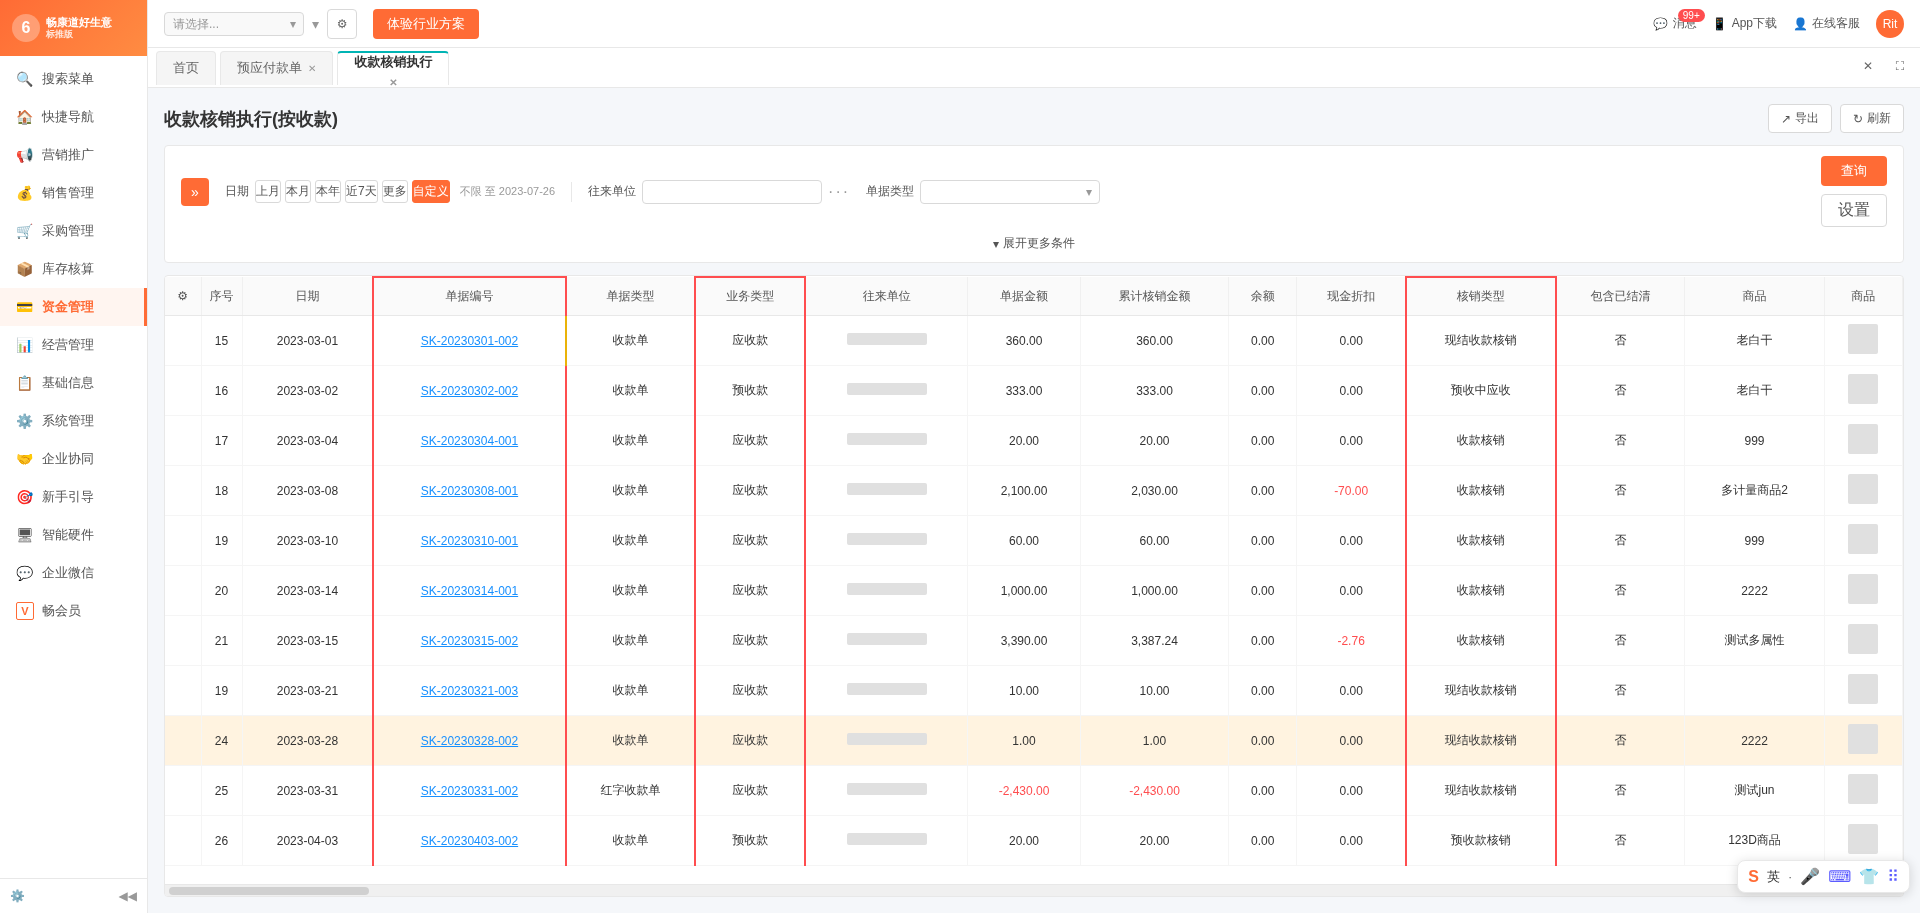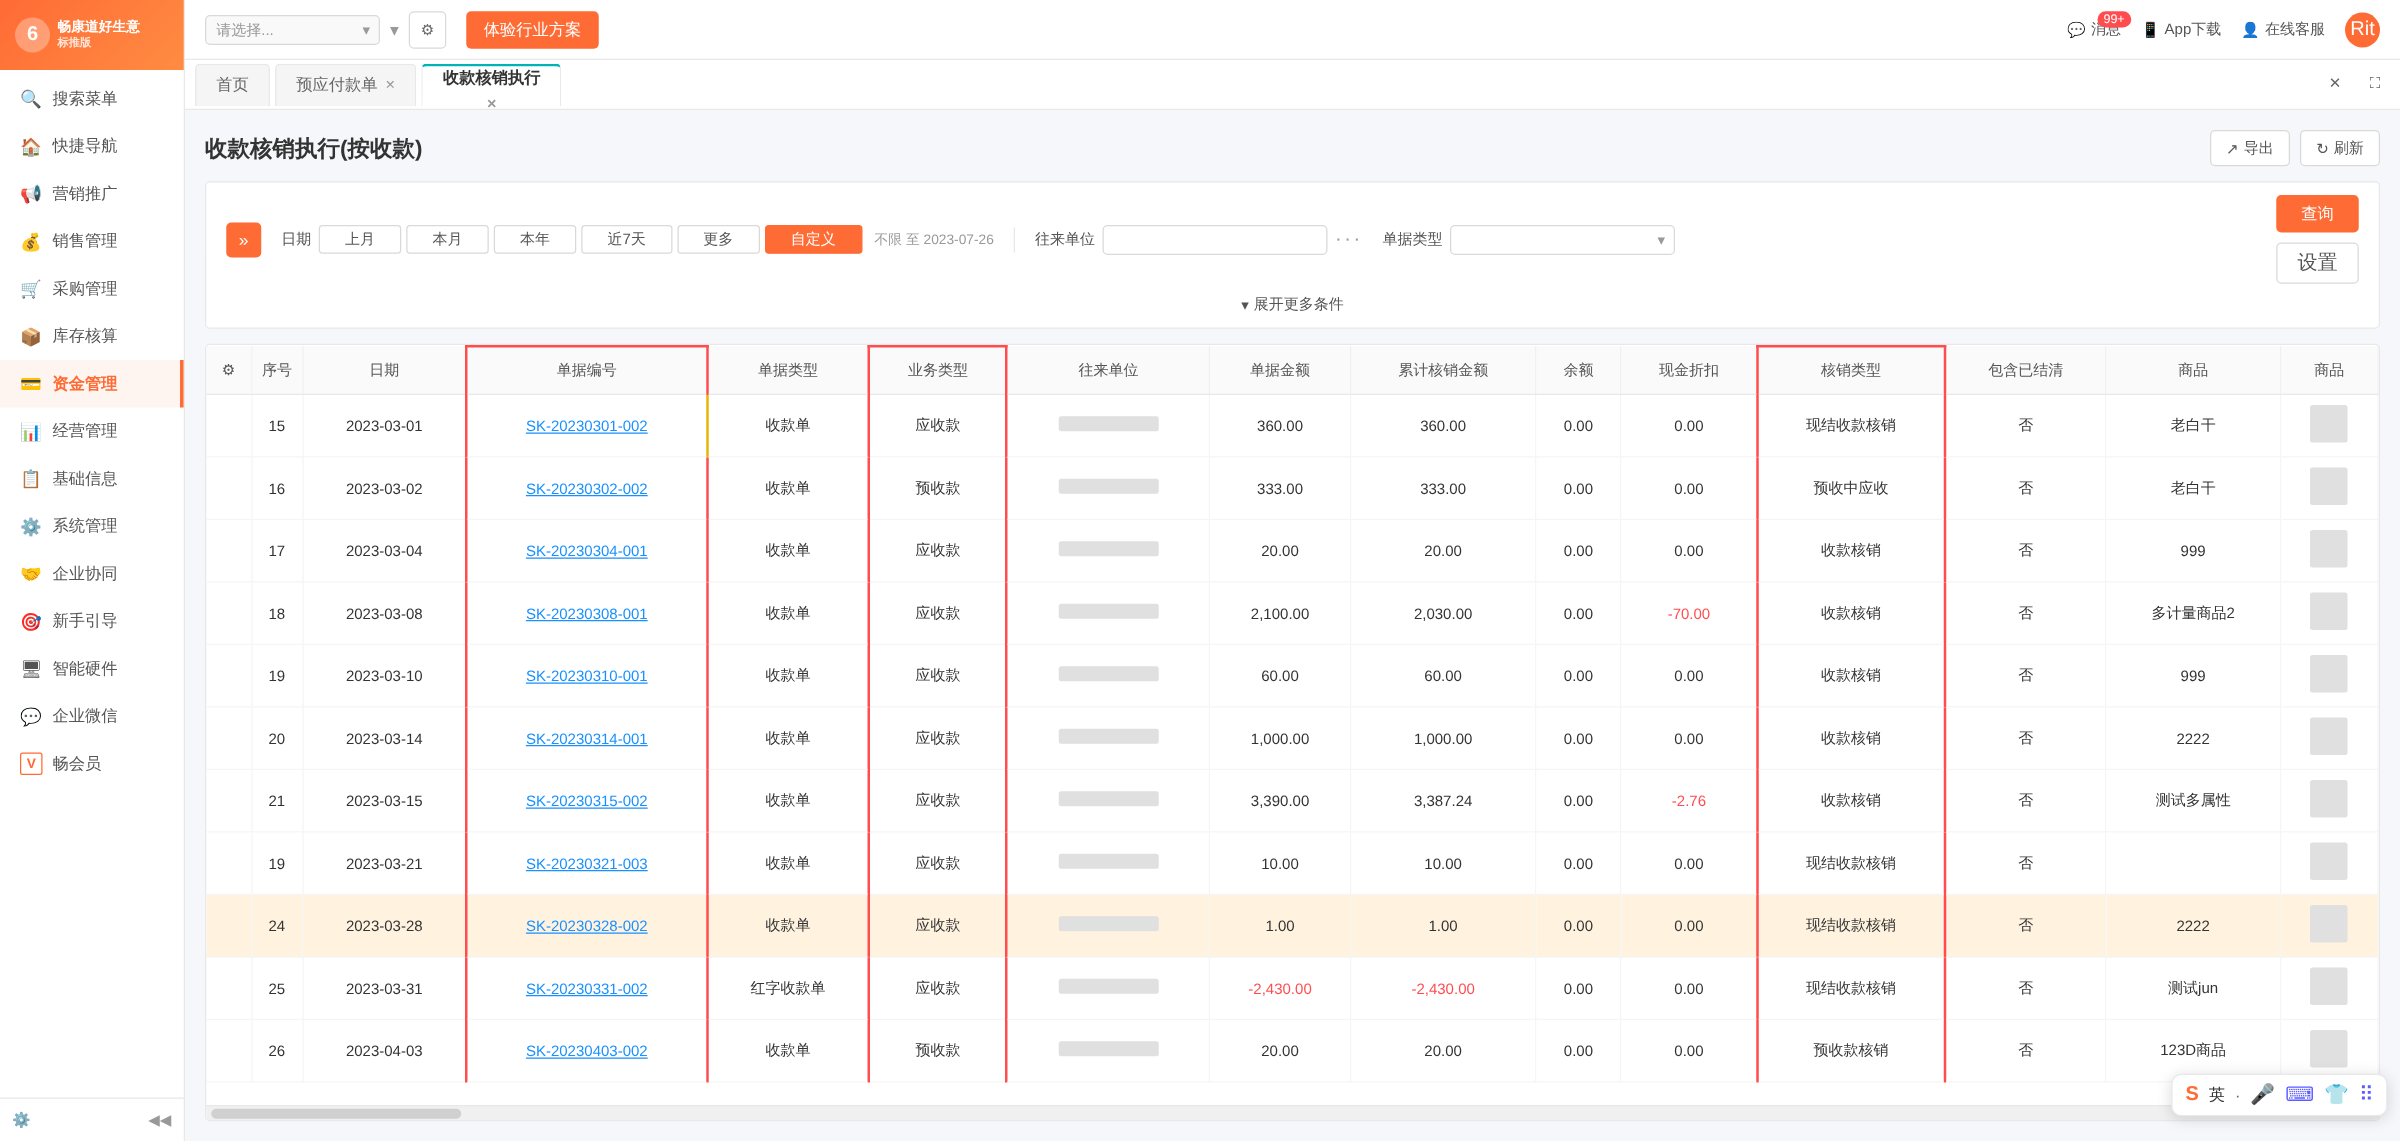--- a/index.html
+++ b/index.html
@@ -51,21 +51,21 @@
     .page-actions { display: flex; gap: 8px; }
     .action-btn { border: 1px solid #d9d9d9; background: #fff; border-radius: 4px; padding: 5px 12px; font-size: 12px; cursor: pointer; display: flex; align-items: center; gap: 4px; color: #555; }
 
     
     .filter-area { background: #fff; border-radius: 4px; border: 1px solid #e8e8e8; padding: 10px 16px; margin-bottom: 12px; }
     .filter-row { display: flex; align-items: center; gap: 16px; }
     .filter-toggle { width: 28px; height: 28px; background: #ff6b35; color: #fff; border-radius: 4px; display: flex; align-items: center; justify-content: center; cursor: pointer; font-size: 14px; }
     .filter-field { display: flex; align-items: center; gap: 6px; }
     .filter-label { color: #555; font-size: 12px; white-space: nowrap; }
     .filter-date-btns { display: flex; gap: 4px; }
-    .date-btn { padding: 2px 20px; border: 1px solid #d9d9d9; border-radius: 3px; background: #fff; font-size: 12px; cursor: pointer; color: #555; }
+    .date-btn { padding: 2px 0; border: 1px solid #d9d9d9; border-radius: 3px; background: #fff; font-size: 12px; cursor: pointer; color: #555; }
     .date-btn.custom { background: #ff6b35; color: #fff; border-color: #ff6b35; }
     .filter-date-range { color: #999; font-size: 11px; margin-left: 4px; }
     .filter-divider { width: 1px; height: 20px; background: #e8e8e8; }
     .filter-input { border: 1px solid #d9d9d9; border-radius: 4px; padding: 4px 8px; font-size: 12px; min-width: 180px; color: #999; }
     .filter-dots { color: #999; letter-spacing: 2px; font-size: 16px; }
     .filter-select-wrap { position: relative; display: inline-block; }
     .filter-select { border: 1px solid #d9d9d9; border-radius: 4px; padding: 4px 24px 4px 8px; font-size: 12px; min-width: 180px; color: #999; appearance: none; background: #fff; }
     .filter-select-wrap::after { content: '▾'; position: absolute; right: 8px; top: 50%; transform: translateY(-50%); color: #999; pointer-events: none; }
     .query-btn { background: #ff6b35; color: #fff; border: none; border-radius: 4px; padding: 6px 20px; font-size: 13px; cursor: pointer; }
     .setting-btn { border: 1px solid #d9d9d9; background: #fff; border-radius: 4px; padding: 5px 12px; font-size: 16px; cursor: pointer; color: #555; }
@@ -192,21 +192,21 @@
       </div>
       <div class="topbar-app">
         <span>📱</span>
         <span>App下载</span>
       </div>
       <div class="topbar-service">
         <span>👤</span>
         <span>在线客服</span>
       </div>
       <div class="topbar-avatar">
-        <span style="font-size:16px;">Rit</span>
+        <span style="font-size:12px;">Rit</span>
       </div>
     </div>
   </div>
 
   <div class="tabbar">
     <div class="tab">
       <span>首页</span>
     </div>
     <div class="tab">
       <span>预应付款单</span>

